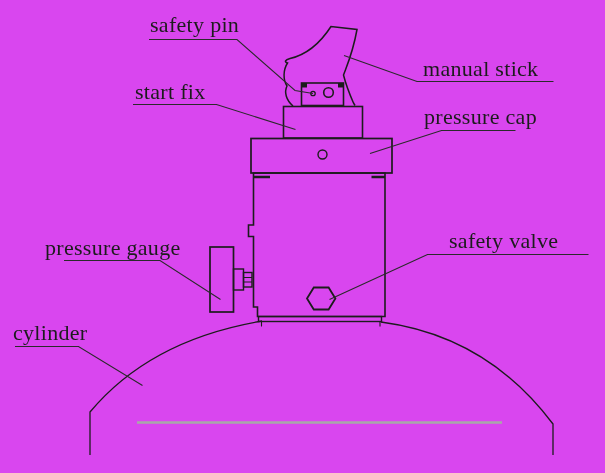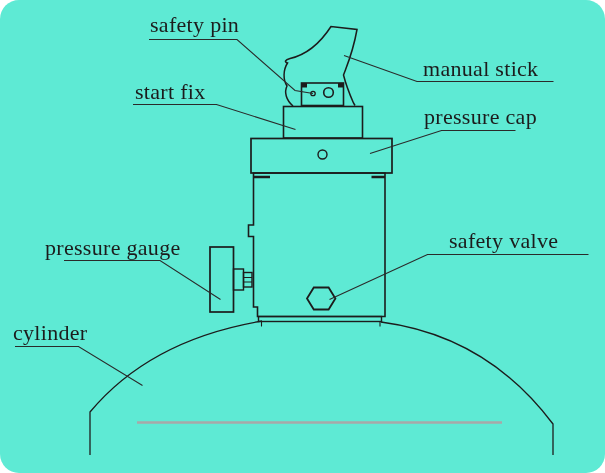--- a/index.html
+++ b/index.html
@@ -1,22 +1,21 @@
 <!DOCTYPE html>
 <html><head>
 <meta charset="utf-8">
 <style>
   html,body{margin:0;padding:0;background:#ffffff;}
   .stage{
     position:relative;
     width:605px;height:473px;
-    background:#5eead4;
+    background:#d946ef;
     overflow:hidden;
     font-family:"Liberation Serif", serif;
-    border-radius:19px;
   }
   svg{display:block;width:605px;height:473px;}
   .ln{stroke:#1c1c1c;fill:none;stroke-width:1.6;stroke-linecap:butt;stroke-linejoin:miter;}
   .thin{stroke-width:1.1;}
   .thick{stroke-width:2.6;}
   .lead{stroke:#2a2a2a;fill:none;stroke-width:1.05;}
   .lbl{
     font-family:"Liberation Serif", serif;
     font-size:22px;
     letter-spacing:0.3px;

